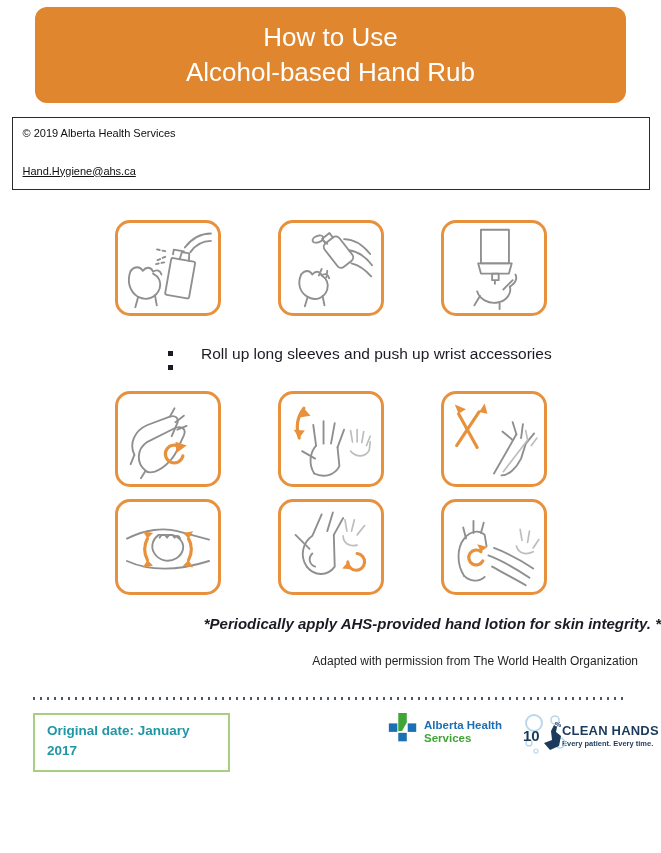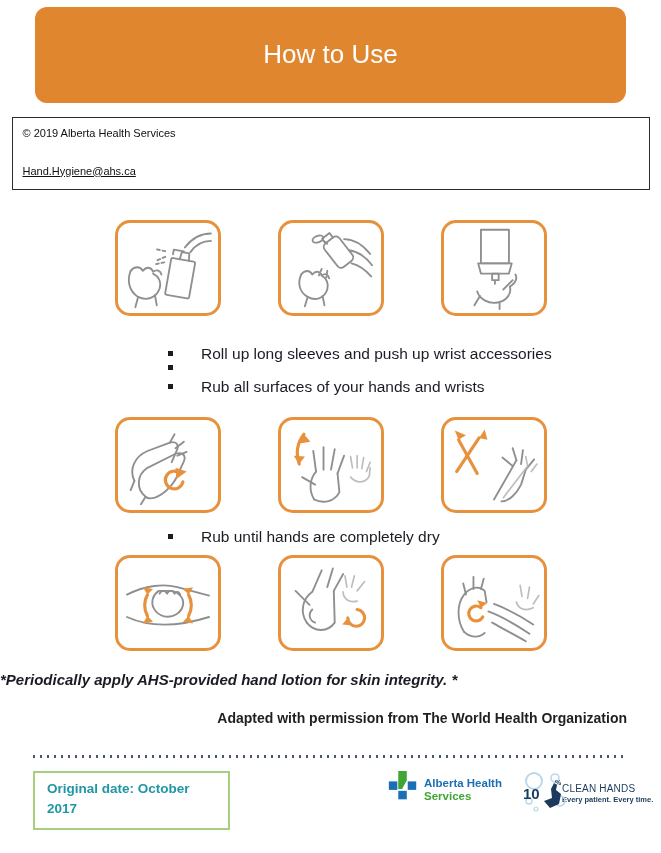--- a/index.html
+++ b/index.html
@@ -56,22 +56,22 @@
   .spray{stroke-dasharray:3 3;}
 
   
   .bullets{list-style:none;margin-left:168px;}
   .bullets1{margin-top:26px;}
   .bullets2{margin-top:12px;}
   .bullets li{display:flex;align-items:baseline;font-size:15.5px;line-height:24px;margin-bottom:2px;color:var(--ink);}
   .sq{width:5px;height:5px;background:var(--ink);display:inline-block;flex:0 0 5px;margin-right:28px;position:relative;top:-3px;}
 
   
-  .lotion-note{margin-top:20px;text-align:left;font-size:15px;font-style:italic;font-weight:bold;color:var(--ink);}
-  .attribution{margin-top:22px;text-align:right;margin-right:34px;font-size:14px;color:#1f1f1f;font-weight:bold;}
+  .lotion-note{margin-top:20px;text-align:right;font-size:15px;font-style:italic;font-weight:bold;color:var(--ink);}
+  .attribution{margin-top:22px;text-align:right;margin-right:23px;font-size:12px;color:#1f1f1f;}
 
   
   .dotted{
     width:595px;height:3px;margin:29px auto 0;
     background:repeating-linear-gradient(90deg,var(--dot-color) 0 2.5px,transparent 2.5px 7px);
   }
 
   
   .footer{margin:13px 0 0 33px;width:627px;display:flex;align-items:flex-start;}
   .dates-box{
@@ -81,30 +81,31 @@
   .footer-logos{display:flex;margin-left:auto;align-items:flex-start;}
   .ahs-logo{width:128px;margin-right:6px;}
   .ahs-top{display:flex;align-items:flex-start;}
   .ahs-cross{width:30px;height:34px;margin-right:6px;}
   .ahs-name{font-weight:bold;font-size:11.5px;line-height:1.15;margin-top:6px;}
   .ahs-name .l1{color:var(--ahs-blue);text-align:right;}
   .ahs-name .l2{color:var(--ahs-green);}
   .ch-logo{display:flex;align-items:center;width:138px;}
   .ch-mark{position:relative;width:44px;height:44px;flex:0 0 44px;}
   .ch-text{margin-left:-4px;margin-top:2px;}
-  .ch-title{font-size:10px;font-weight:400;color:var(--clean-hands-navy);letter-spacing:.2px;white-space:nowrap;}
+  .ch-title{font-size:13px;font-weight:700;color:var(--clean-hands-navy);letter-spacing:.2px;white-space:nowrap;}
   .ch-tag{font-size:7.5px;font-weight:bold;color:var(--clean-hands-navy);margin-top:1px;}
 </style>
 </head>
 <body>
 
 <div class="page">
 
   <div class="banner">
     <div>How to Use</div>
+    <div>Alcohol-based Hand Rub</div>
   </div>
 
   <div class="info-box">
     <div class="copyright">© 2019 Alberta Health Services</div>
     <div><br>
       <a href="#">Hand.Hygiene@ahs.ca</a>
     </div>
   </div>
 
   <div class="tile-row row1">
@@ -149,24 +150,20 @@
   </div>
 
   <ul class="bullets bullets1">
     <li>
         <span class="sq"></span>
         <span>Roll up long sleeves and push up wrist accessories</span>
       </li>
     <li>
         <span class="sq"></span>
       </li>
-    <li>
-        <span class="sq"></span>
-        <span>Rub all surfaces of your hands and wrists</span>
-      </li>
   </ul>
 
   <div class="tile-row row2">
     <div class="tile">
       <svg viewBox="0 0 100 90">
         <path class="g" d="M14 62 C8 50 14 36 28 30 L52 21 C58 19 62 23 60 28 L54 42"></path>
         <path class="g" d="M52 21 l5 -9 M58 27 l9 -7 M60 35 l10 -4"></path>
         <path class="g" d="M26 79 C16 71 16 56 28 48 L56 34 C64 30 70 34 67 41 L61 54 C57 65 47 76 36 80 C32 81 28 81 26 79 Z"></path>
         <path class="g" d="M14 62 l-4 10 M26 79 l-5 8"></path>
         <path class="o" d="M63 54 A 9.5 9.5 0 1 0 66 63"></path>
@@ -194,24 +191,20 @@
         <polygon class="oh" points="34,16 40,7 43,18"></polygon>
         <path class="g" d="M50 82 L74 40"></path>
         <path class="g" d="M74 40 l-4 -13 M79 44 l2 -15 M84 50 l9 -11 M70 46 l-11 -9"></path>
         <path class="g" d="M58 84 C66 84 74 76 79 66 L84 50"></path>
         <path class="ghost" d="M60 80 L86 46 M86 46 l-2 -10 M90 52 l6 -8"></path>
       </svg>
     </div>
   </div>
 
   <ul class="bullets bullets2">
-    <li>
-        <span class="sq"></span>
-        <span>Rub until hands are completely dry</span>
-      </li>
   </ul>
 
   <div class="tile-row row3">
     <div class="tile">
       <svg viewBox="0 0 100 90">
         <path class="g" d="M6 36 C26 26 46 24 60 28 L94 37"></path>
         <path class="g" d="M6 60 C28 70 56 72 94 60"></path>
         <path class="g" d="M40 32 c-6 4 -9 12 -5 19 c5 9 16 11 24 6 c8 -5 10 -15 3 -21 c-3 -3 -6 -4 -10 -4 z"></path>
         <path class="g" d="M41 35 c2 -4 6 -4 8 0 c2 -4 6 -4 8 0 c2 -3 5 -2 6 1"></path>
         <path class="o" d="M28 36 C24 43 24 52 28 59"></path>
@@ -247,21 +240,21 @@
   </div>
 
   <div class="lotion-note">*Periodically apply AHS-provided hand lotion for skin integrity. *</div>
 
   <div class="attribution">Adapted with permission from The World Health Organization</div>
 
   <div class="dotted"></div>
 
   <div class="footer">
     <div class="dates-box">
-      <div>Original date: October 2017</div>
+      <div>Original date: January 2017</div>
 
     </div>
 
     <div class="footer-logos">
       <div class="ahs-logo">
         <div class="ahs-top">
           <svg class="ahs-cross" viewBox="0 0 30 36">
             <rect x="0" y="11" width="9" height="9" fill="#1B6FB5"></rect>
             <rect x="20" y="11" width="9" height="9" fill="#1B6FB5"></rect>
             <rect x="10" y="21" width="9" height="9" fill="#1B6FB5"></rect>

